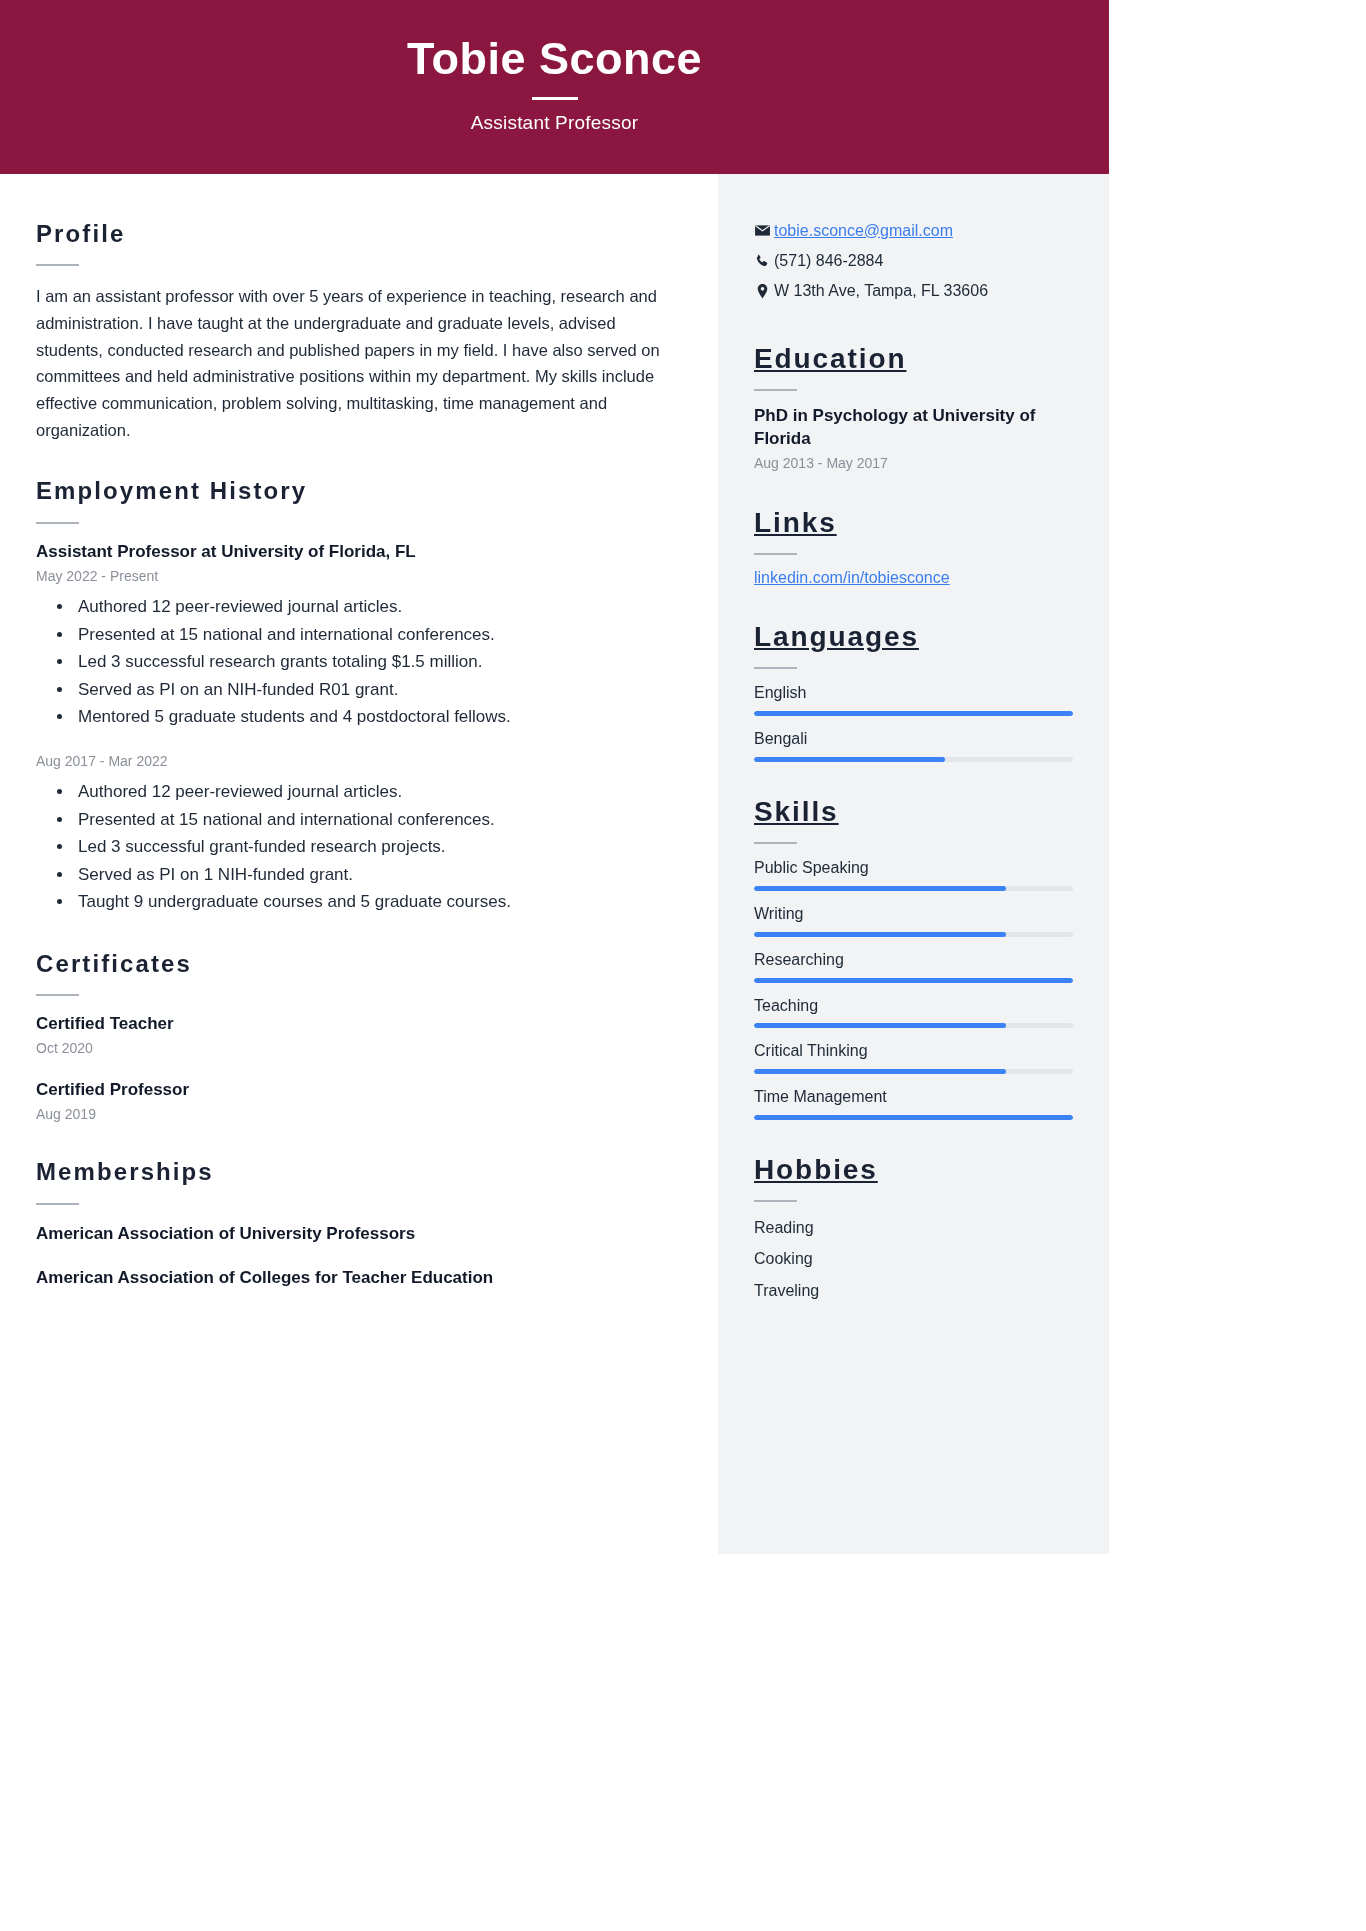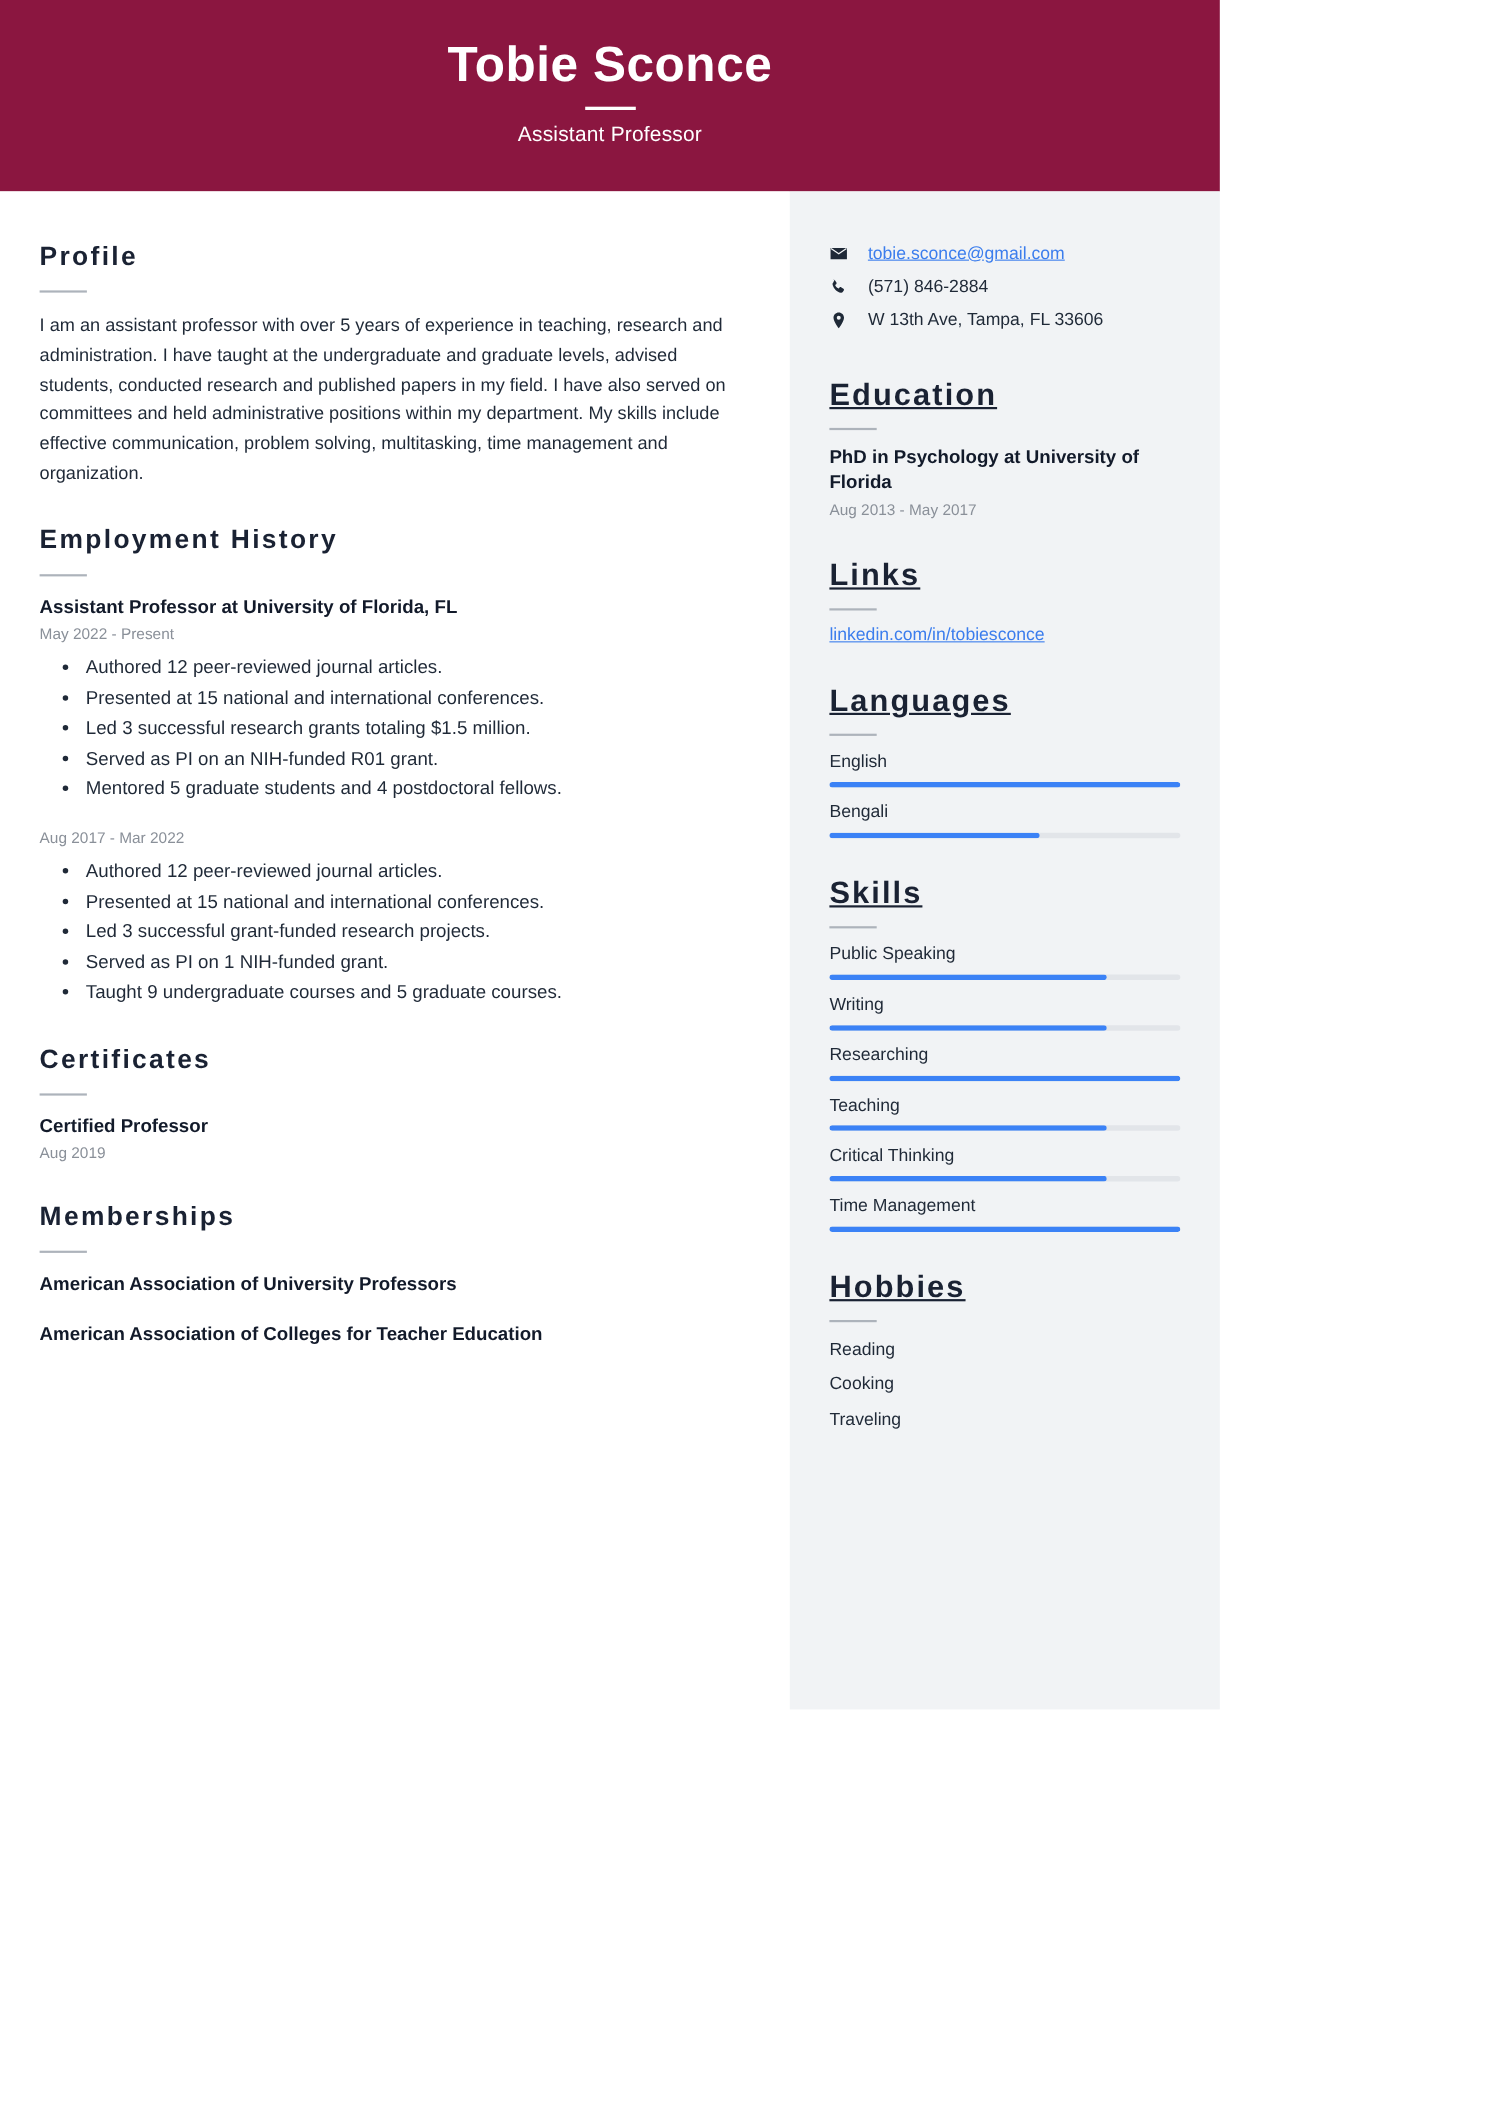--- a/index.html
+++ b/index.html
@@ -129,21 +129,21 @@
     line-height: 1.4;
     margin-bottom: 21px;
   }
   .plain-item.last { margin-bottom: 0; }
 
   
   .contact-list { margin-bottom: 40px; }
   .contact-row {
     display: flex;
     align-items: center;
-    gap: 18px;
+    gap: 3px;
     margin-bottom: 8px;
     line-height: 1.4;
   }
   .contact-row:last-child { margin-bottom: 0; }
   .c-icon {
     width: 17px;
     height: 17px;
     flex: 0 0 17px;
     display: flex;
     align-items: center;
@@ -235,20 +235,24 @@
           <li>Served as PI on 1 NIH-funded grant.</li>
           <li>Taught 9 undergraduate courses and 5 graduate courses.</li>
         </ul>
       </div>
     </div>
 
     <div class="section">
       <div class="sec-title">Certificates</div>
       <div class="sec-rule"></div>
 
+      <div class="entry">
+        <div class="entry-title">Certified Teacher</div>
+        <div class="entry-date">Oct 2020</div>
+      </div>
       <div class="entry last">
         <div class="entry-title">Certified Professor</div>
         <div class="entry-date">Aug 2019</div>
       </div>
     </div>
 
     <div class="section last">
       <div class="sec-title">Memberships</div>
       <div class="sec-rule"></div>
       <div class="plain-item">American Association of University Professors</div>

